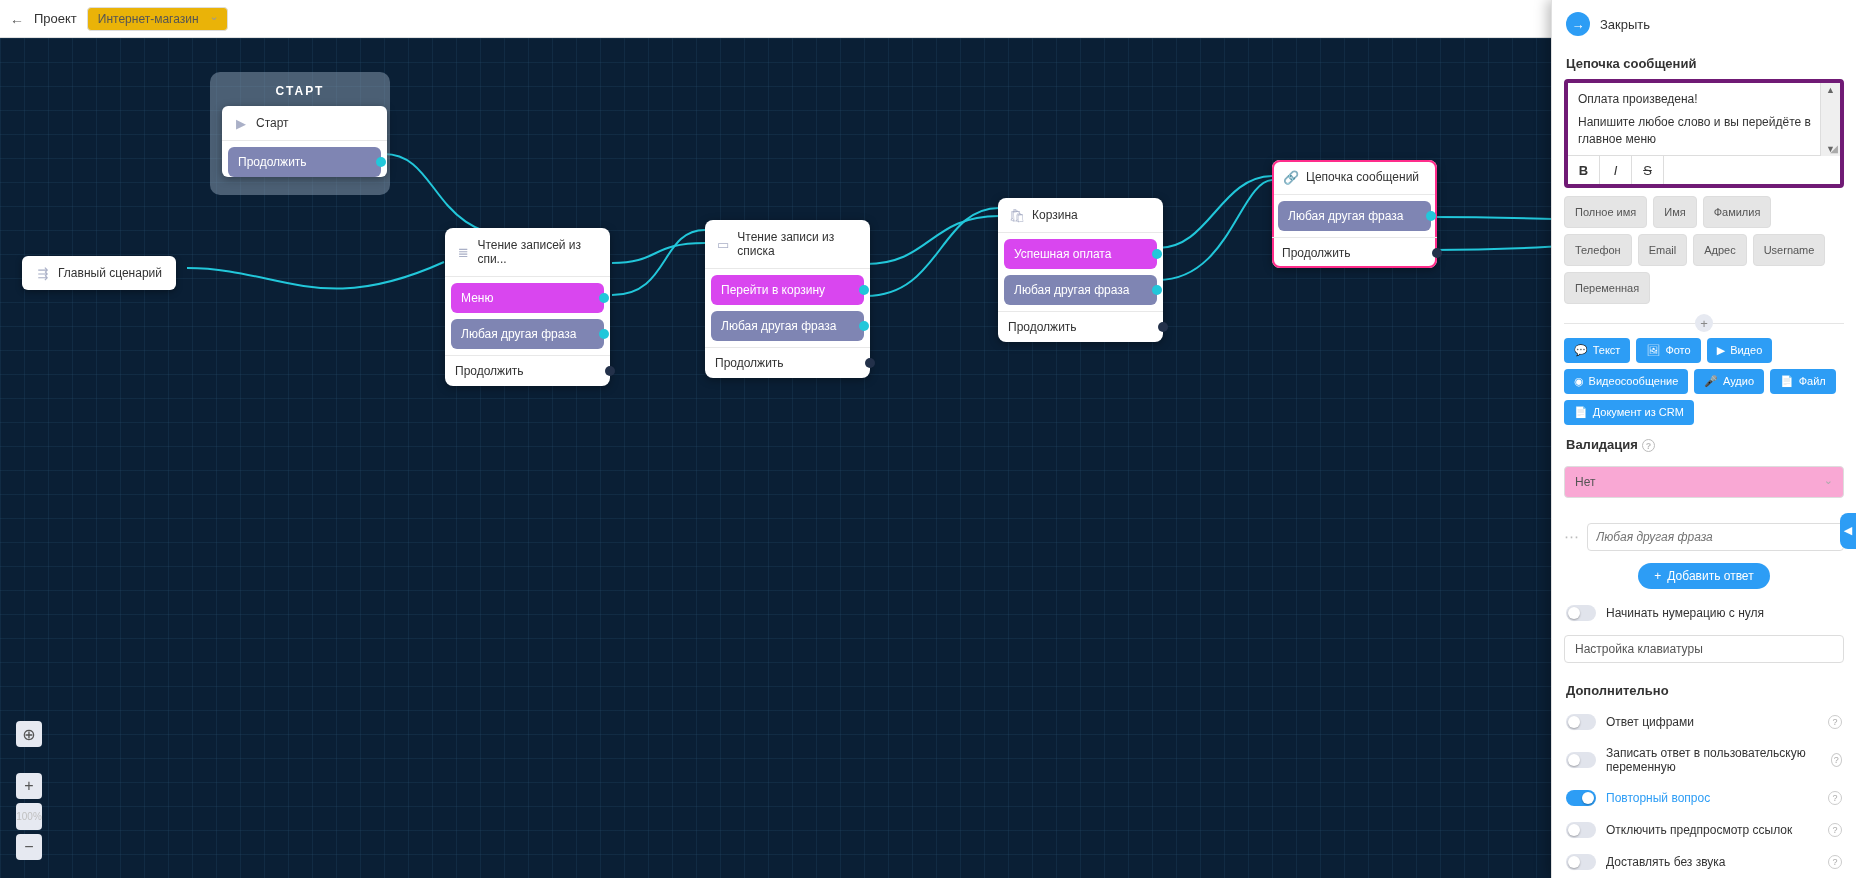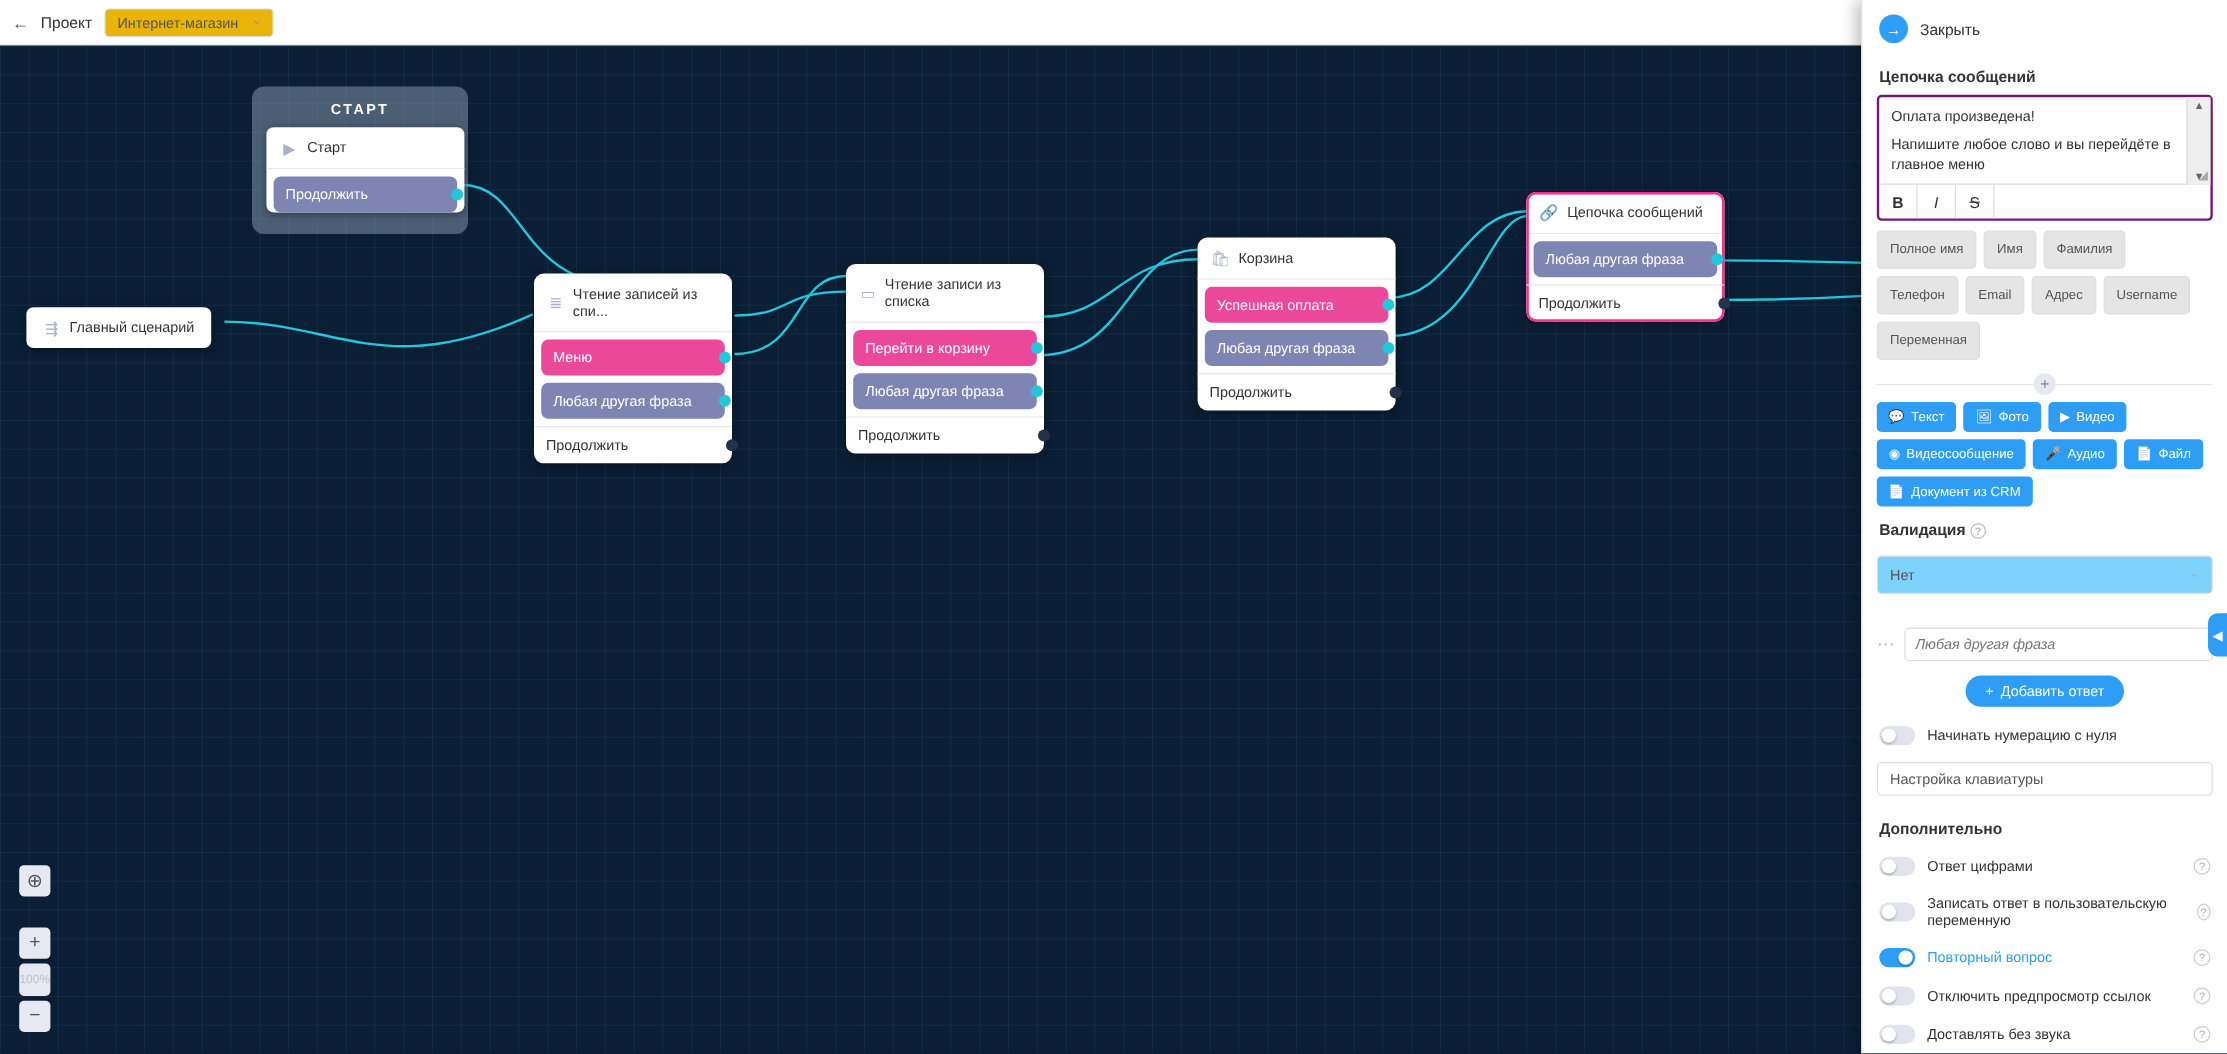--- a/index.html
+++ b/index.html
@@ -21,21 +21,21 @@
   svg.links path { stroke:#22c7da; stroke-width:2; fill:none; }
 
   .node { position:absolute; background:#fff; border-radius:8px; box-shadow: 0 2px 8px rgba(0,0,0,0.35); min-width:165px; }
   .node.selected { outline: 2px solid #ff2d8b; outline-offset:-2px; border-radius:8px; }
   .node.small { background:#fff; border-radius:6px; }
   .node-header { display:flex; align-items:center; gap:8px; padding:10px 12px; font-size:12px; color:#333; border-bottom:1px solid #e8e8e8;}
   .node-header .hdr-icon { width:14px; height:14px; display:inline-flex; align-items:center; justify-content:center; color:#aab0c7; font-size:13px; }
   .node-row { padding:8px 10px; font-size:12px; color:#333; position:relative; }
   .node-row + .node-row { border-top: 1px solid #e8e8e8; }
   .node-row.pill { margin:6px; border-radius:6px; padding:8px 10px; border-top:none; }
-  .node-row.green { background:#ec4899; color:#fff; }
+  .node-row.green { background:#d946ef; color:#fff; }
   .node-row.purple { background:#7f85b3; color:#fff; }
   .port { width:10px; height:10px; border-radius:50%; background:#22c7da; position:absolute; right:-5px; top:50%; transform:translateY(-50%);}
   .port.dark{ background:#23314a; }
   .port.blue{ background:#22c7da; }
 
   .start-wrap { position:absolute; background:rgba(140,160,180,0.5); border-radius:10px; padding:12px 12px 12px 12px;}
   .start-label { text-align:center; color:#fff; font-size:12px; letter-spacing:2px; padding-bottom:8px; font-weight:600;}
 
   .scenario-node { position:absolute; background:#fff; border-radius:6px; padding:10px 14px; font-size:12px; display:flex; gap:8px; align-items:center; box-shadow:0 2px 6px rgba(0,0,0,0.35);}
   .scenario-node .ic { width:14px; height:14px; color:#aab0c7; font-size:13px; display:inline-flex; align-items:center; justify-content:center;}
@@ -43,36 +43,36 @@
   .zoom-ctl { position:absolute; left:16px; bottom:18px; display:flex; flex-direction:column; gap:4px;}
   .zoom-ctl .btn { width:26px; height:26px; background:#e6e9f1; border-radius:4px; display:flex; align-items:center; justify-content:center; font-size:16px; color:#555; cursor:pointer;}
   .zoom-ctl .zoomlvl{ width:26px; text-align:center; font-size:10px; color:#c0c0c0; background:#e6e9f1; border-radius:4px; padding:8px 0;}
 
   .side { position:absolute; right:0; top:0; bottom:0; width:305px; background:#fff; border-left:1px solid #e0e0e0; display:flex; flex-direction:column; overflow-y:auto; box-shadow:-4px 0 12px rgba(0,0,0,0.25);}
   .side .close-row{ display:flex; align-items:center; gap:10px; padding:12px 14px;}
   .side .close-ic{ width:24px; height:24px; border-radius:50%; background:#2d9df5; color:#fff; display:flex; align-items:center; justify-content:center; font-size:13px;}
   .side .close-t{ font-size:13px; color:#333;}
   .side h4{ font-size:13px; font-weight:600; color:#333; padding:8px 14px;}
   .side h4 .hint{ display:inline-block; width:13px; height:13px; border-radius:50%; border:1px solid #bbb; font-size:9px; color:#bbb; text-align:center; line-height:12px; margin-left:4px;}
-  .side .editor-box{ margin:0 12px; border:2px solid #701a75; border-radius:4px; position:relative;}
+  .side .editor-box{ margin:0 12px; border:4px solid #701a75; border-radius:4px; position:relative;}
   .side .editor-text{ padding:8px 26px 8px 10px; font-size:12px; color:#333; line-height:1.4;}
   .side .scroll-stub{ position:absolute; right:0; top:0; bottom:28px; width:20px; background:#efefef; border-left:1px solid #ddd; display:flex; flex-direction:column; align-items:center; justify-content:space-between; padding:2px 0;}
   .side .scroll-stub .arr{ font-size:9px; color:#666; line-height:10px;}
   .side .scroll-stub .resize{ position:absolute; bottom:2px; right:2px; font-size:10px; color:#aaa;}
   .side .fmt-row{ display:flex; border-top:1px solid #ddd;}
   .side .fmt-row .f{ flex:0 0 auto; width:32px; height:28px; display:flex; align-items:center; justify-content:center; border-right:1px solid #ddd; font-size:13px; color:#333; cursor:pointer;}
   .side .chip-row{ display:flex; flex-wrap:wrap; gap:6px; padding:8px 12px;}
   .side .chip{ border:1px solid #ddd; border-radius:4px; padding:9px 10px; font-size:11px; color:#555; cursor:pointer; background:#e5e5e5;}
   .side .divider{ position:relative; margin:6px 12px; height:12px;}
   .side .divider::before{content:''; position:absolute; top:50%; left:0; right:0; height:1px; background:#e5e5e5;}
   .side .divider .plus{ position:absolute; left:50%; top:50%; transform:translate(-50%,-50%); width:18px; height:18px; border-radius:50%; background:#e6e9f1; color:#888; display:flex; align-items:center; justify-content:center; font-size:13px;}
   .side .btn-row{ display:flex; flex-wrap:wrap; gap:6px; padding:4px 12px;}
   .side .bbtn{ background:#2d9df5; color:#fff; border:none; border-radius:4px; padding:6px 10px; font-size:11px; display:inline-flex; align-items:center; gap:5px; cursor:pointer;}
   .side .bbtn .bi{font-size:11px;}
-  .side .sel{ margin:6px 12px; border:1px solid #ddd; border-radius:4px; padding:8px 10px; font-size:12px; color:#555; position:relative; background:#7dd3fc;}
+  .side .sel{ margin:6px 12px; border:1px solid #ddd; border-radius:4px; padding:8px 10px; font-size:12px; color:#555; position:relative; background:#f9a8d4;}
   .side .sel::after{content:'⌄'; position:absolute; right:10px; top:7px; color:#aaa; font-size:11px;}
   .side .input-row{ display:flex; align-items:center; gap:8px; padding:4px 12px;}
   .side .input-row .dots{ color:#bbb; font-size:15px;}
   .side .input-row input{ flex:1; border:1px solid #ddd; border-radius:4px; padding:6px 8px; font-size:12px; font-style:italic; color:#999;}
   .side .collapse-tab{ position:absolute; right:0; top:58%; width:16px; height:36px; background:#2d9df5; border-radius:8px 0 0 8px; display:flex; align-items:center; justify-content:center; color:#fff; font-size:11px;}
   .side .addbtn{ margin:8px auto; display:flex; align-items:center; gap:6px; background:#2d9df5; color:#fff; border:none; border-radius:20px; padding:6px 16px; font-size:12px; cursor:pointer;}
   .side .toggle-row{ display:flex; align-items:center; gap:10px; padding:8px 14px; font-size:12px; color:#333;}
   .side .toggle{ width:30px; height:16px; background:#e1e4ec; border-radius:10px; position:relative; flex-shrink:0;}
   .side .toggle .knob{ width:12px; height:12px; background:#fff; border-radius:50%; position:absolute; top:2px; left:2px; box-shadow:0 1px 2px rgba(0,0,0,0.3);}
   .side .toggle.on{ background:#2d9df5;}

